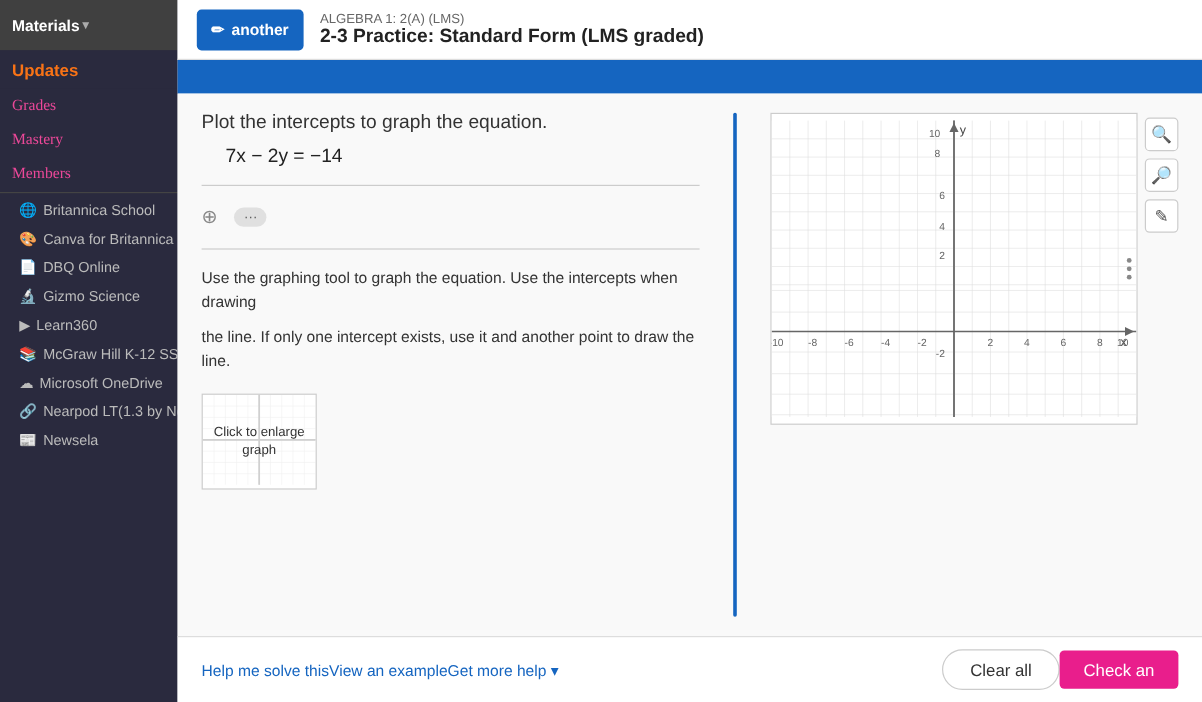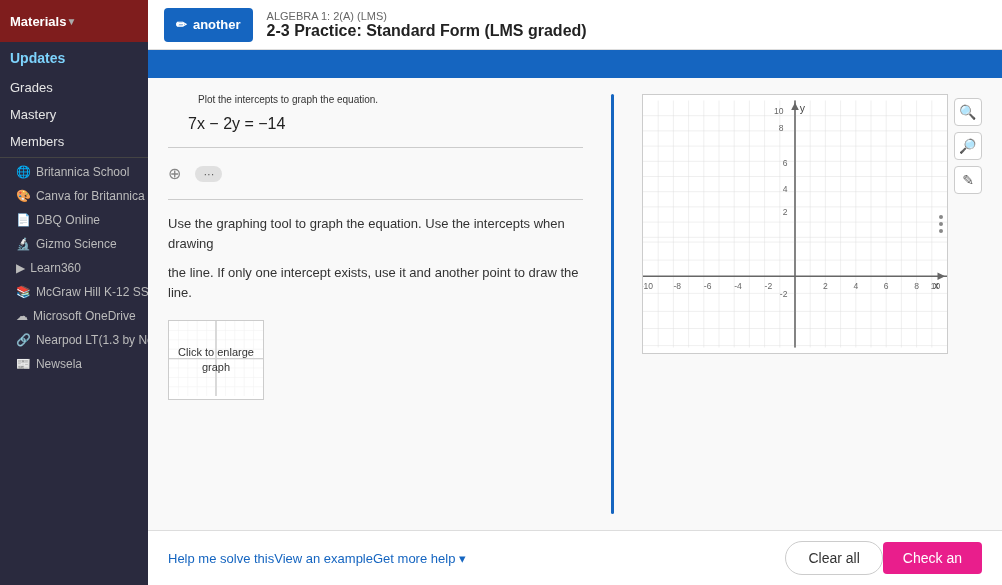--- a/index.html
+++ b/index.html
@@ -18,43 +18,44 @@
       min-width: 148px;
       background: #2a2a3e;
       height: 585px;
       display: flex;
       flex-direction: column;
       color: #ccc;
       font-size: 13px;
     }
 
     .sidebar-header {
-      background: #7f1d1d;
+      background: #404040;
       padding: 8px 10px;
       color: #fff;
       font-size: 13px;
       font-weight: bold;
       display: flex;
       align-items: center;
       height: 42px;
     }
 
     .sidebar-header .chevron {
       font-size: 10px;
       color: #aaa;
     }
 
     .sidebar-section {
       padding: 6px 10px;
-      color: #e5e5e5;
+      color: #ec4899;
       font-size: 13px;
       cursor: pointer;
       white-space: nowrap;
       overflow: hidden;
       text-overflow: ellipsis;
+      font-family: Liberation Serif, serif;
     }
 
     .sidebar-divider {
       height: 1px;
       background: #444;
       margin: 2px 0;
     }
 
     .sidebar-item {
       padding: 5px 10px 5px 16px;
@@ -147,23 +148,22 @@
     }
 
     .problem-left {
       flex: 1;
       display: flex;
       flex-direction: column;
       gap: 10px;
     }
 
     .problem-instruction {
-      font-size: 10px;
+      font-size: 16px;
       color: #333;
-      margin-left: 30px;
     }
 
     .problem-equation {
       font-size: 16px;
       color: #222;
       font-weight: 500;
       margin-left: 20px;
     }
 
     .divider-line {
@@ -347,21 +347,21 @@
     .page-dot {
       width: 4px;
       height: 4px;
       border-radius: 50%;
       background: #888;
     }
 
     
     .updates-section {
       padding: 8px 10px;
-      color: #7dd3fc;
+      color: #f97316;
       font-size: 14px;
       font-weight: bold;
       background: #2a2a3e;
     }
   </style>
 </head>
 <body>
 
 <div class="sidebar">
   <div class="sidebar-header">

